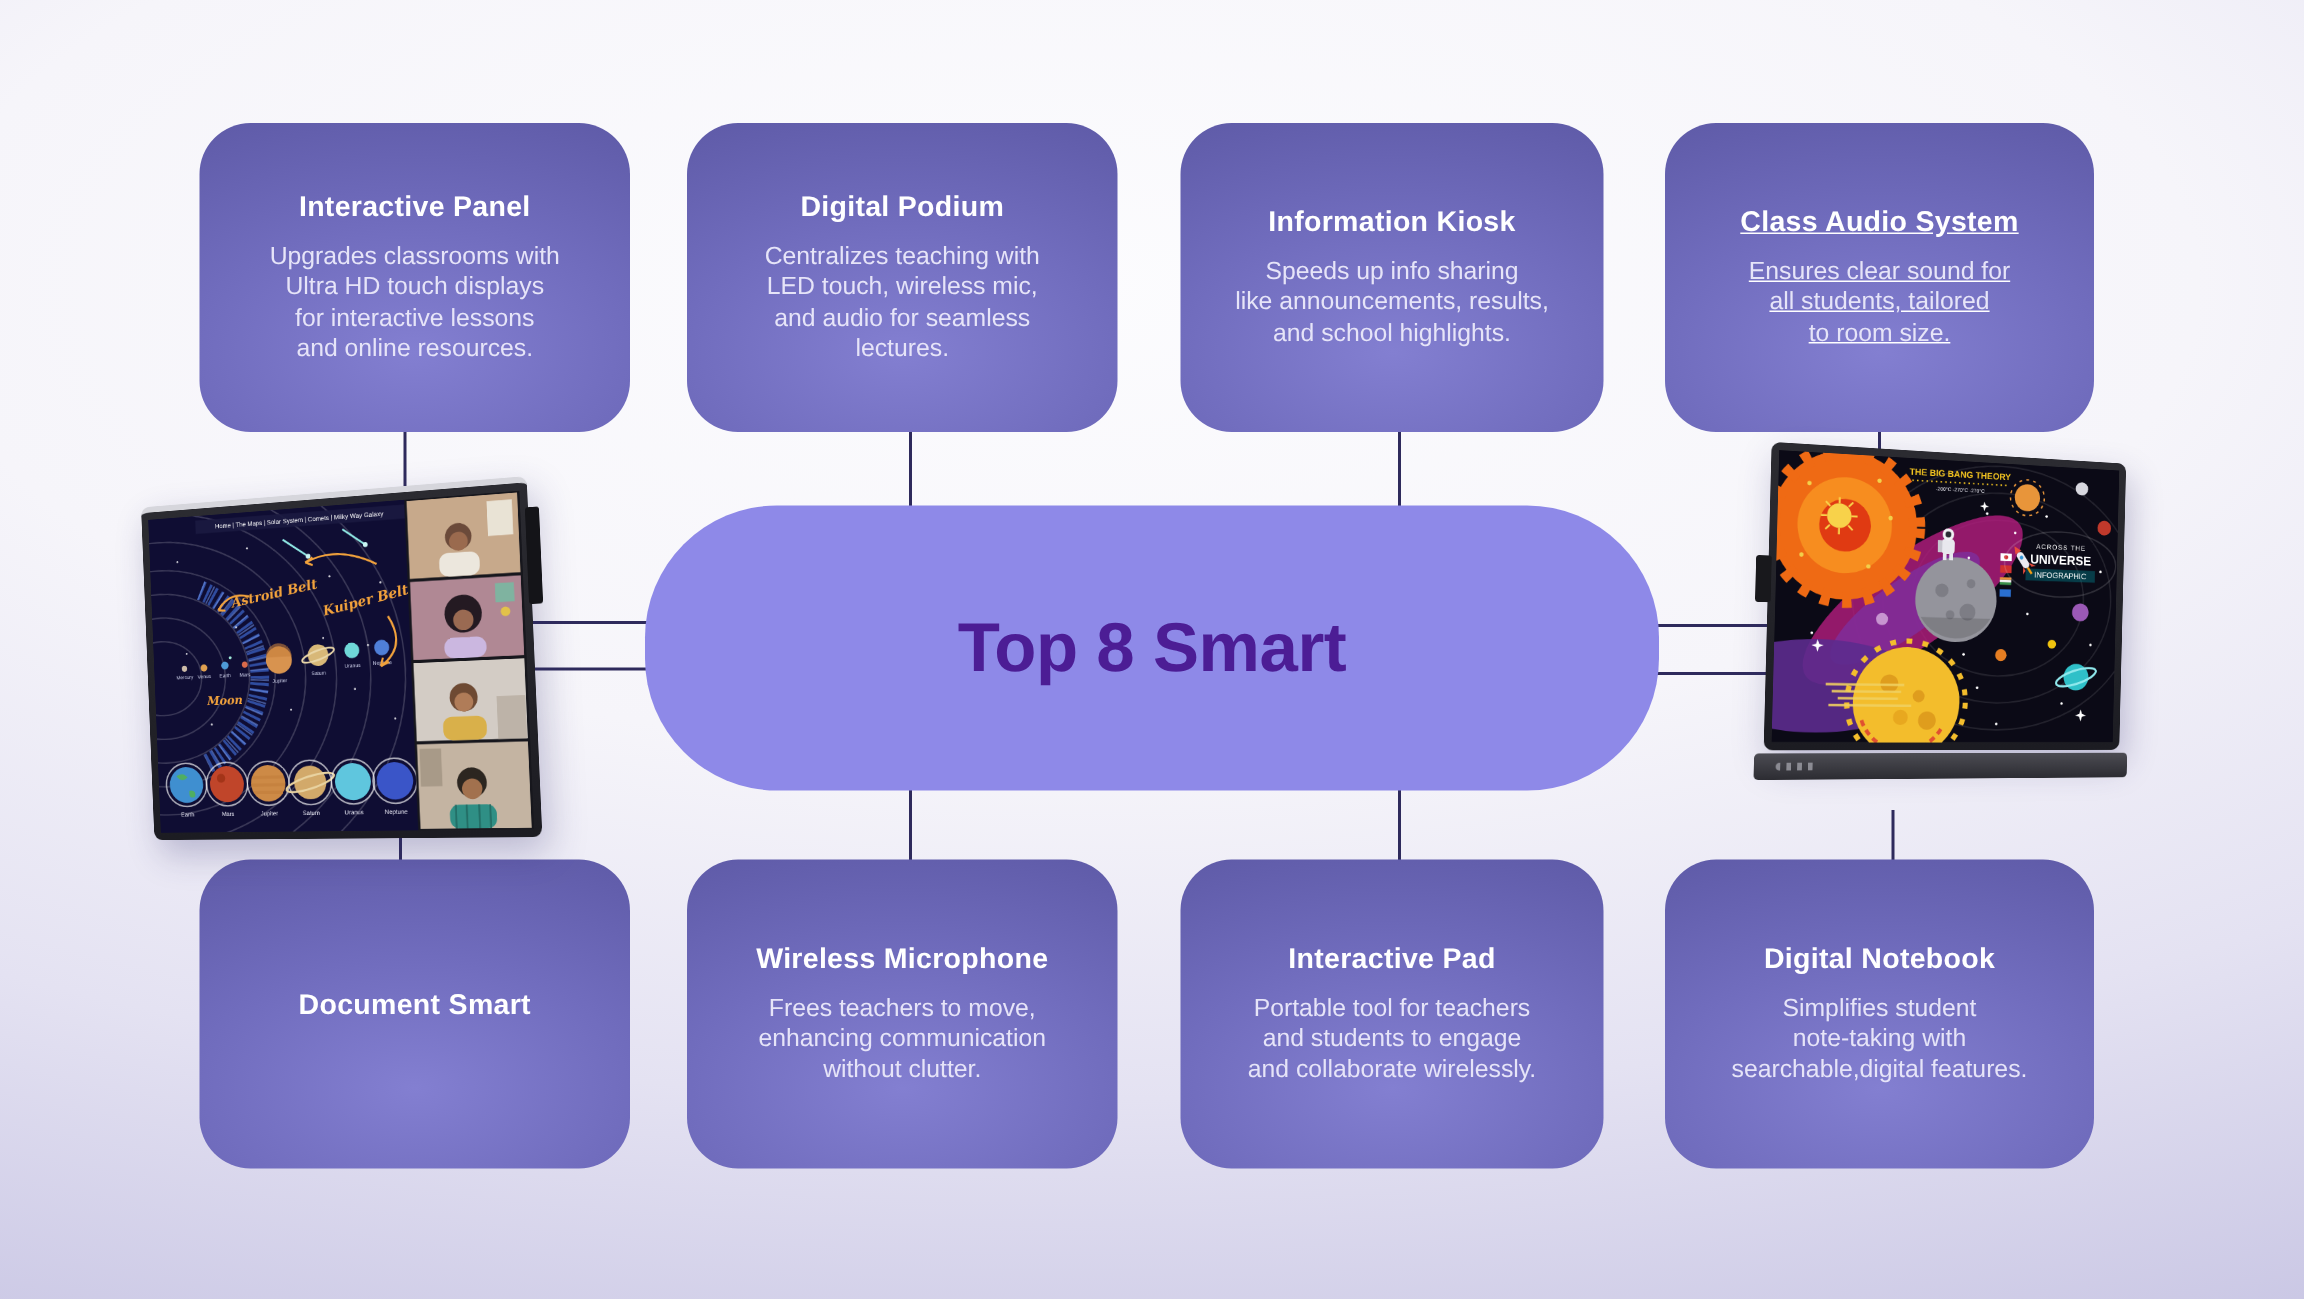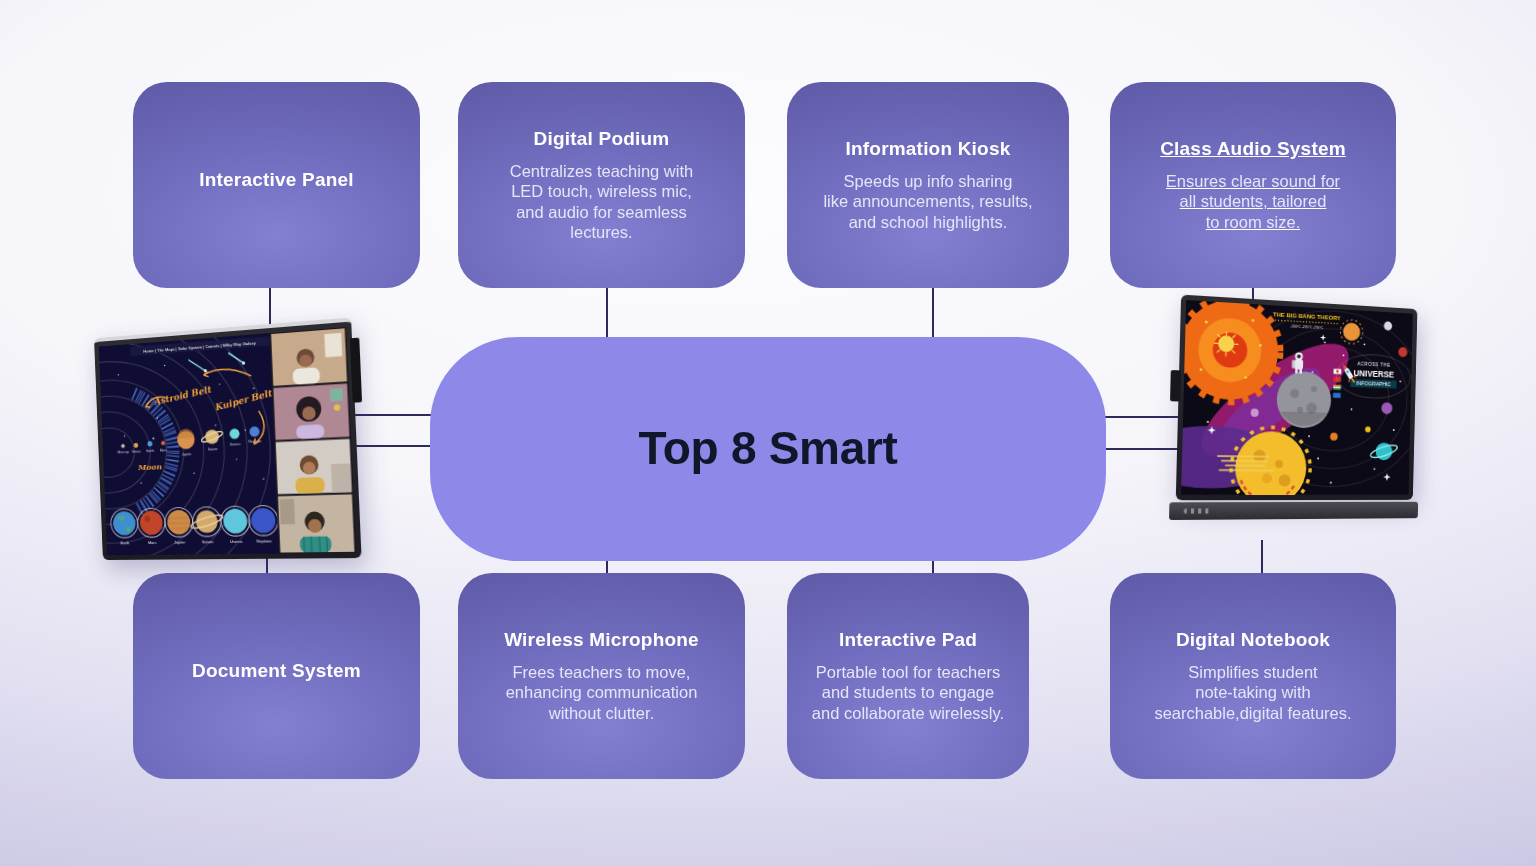--- a/index.html
+++ b/index.html
@@ -17,23 +17,23 @@
   .card{
     position:absolute;z-index:2;border-radius:34px;
     background:radial-gradient(ellipse 115% 95% at 50% 74%, #837fd1 0%, #706cbd 45%, #5a56a2 100%);
     display:flex;flex-direction:column;align-items:center;justify-content:center;
     text-align:center;color:#fff;padding:0 10px;box-sizing:border-box;
   }
   .card-title{font-size:19px;font-weight:700;letter-spacing:.2px;margin-bottom:11px;}
   .card-body{font-size:16.5px;line-height:1.24;color:#e6e4f8;font-weight:400;}
   
   .center-box{
-    position:absolute;left:430px;top:337px;width:676px;height:224px;z-index:2;
+    position:absolute;left:430px;top:337px;width:676px;height:190px;z-index:2;
     background:#8e89e8;border-radius:88px;display:flex;flex-direction:column;
-    align-items:center;justify-content:center;text-align:center;color:#0f172a;
+    align-items:center;justify-content:center;text-align:center;color:#4c1d95;
   }
   .center-box div{font-size:46px;font-weight:700;line-height:1.24;letter-spacing:-.3px;}
   
   .panel{position:absolute;z-index:3;}
   .panel .frame{
     background:linear-gradient(180deg,#2b2b31,#1c1c22);
     border-radius:6px;padding:5px;box-shadow:4px 10px 24px rgba(50,45,110,.28);
   }
   .panel.left{left:88px;top:328px;width:268px;height:226px;
     transform:perspective(900px) rotateY(-16deg) rotate(-2.5deg);transform-origin:50% 50%;}
@@ -66,20 +66,26 @@
   <div class="conn v" style="left:606px;top:525px;height:50px;"></div>
   <div class="conn v" style="left:932px;top:525px;height:50px;"></div>
   <div class="conn v" style="left:1261px;top:540px;height:35px;"></div>
   <div class="conn h" style="left:340px;top:414px;width:94px;"></div>
   <div class="conn h" style="left:340px;top:445px;width:94px;"></div>
   <div class="conn h" style="left:1102px;top:416px;width:96px;"></div>
   <div class="conn h" style="left:1102px;top:448px;width:96px;"></div>
 
   <div class="card" style="left:133px;top:82px;width:287px;height:206px;">
     <div class="card-title">Interactive Panel</div>
+    <div class="card-body">
+      <div>Upgrades classrooms with</div>
+      <div>Ultra HD touch displays</div>
+      <div>for interactive lessons</div>
+      <div>and online resources.</div>
+    </div>
   </div>
   <div class="card" style="left:787px;top:82px;width:282px;height:206px;">
     <div class="card-title">Information Kiosk</div>
     <div class="card-body">
       <div>Speeds up info sharing</div>
       <div>like announcements, results,</div>
       <div>and school highlights.</div>
     </div>
   </div>
   <div class="card" style="left:458px;top:82px;width:287px;height:206px;">
@@ -94,31 +100,31 @@
   <div class="card" style="left:1110px;top:82px;width:286px;height:206px;text-decoration:underline;">
     <div class="card-title">Class Audio System</div>
     <div class="card-body">
       <div>Ensures clear sound for</div>
       <div>all students, tailored</div>
       <div>to room size.</div>
     </div>
   </div>
 
   <div class="card" style="left:133px;top:573px;width:287px;height:206px;">
-    <div class="card-title">Document System</div>
+    <div class="card-title">Document Smart</div>
   </div>
   <div class="card" style="left:458px;top:573px;width:287px;height:206px;text-align:center;">
     <div class="card-title">Wireless Microphone</div>
     <div class="card-body">
       <div>Frees teachers to move,</div>
       <div>enhancing communication</div>
       <div>without clutter.</div>
     </div>
   </div>
-  <div class="card" style="left:787px;top:573px;width:242px;height:206px;">
+  <div class="card" style="left:787px;top:573px;width:282px;height:206px;">
     <div class="card-title">Interactive Pad</div>
     <div class="card-body">
       <div>Portable tool for teachers</div>
       <div>and students to engage</div>
       <div>and collaborate wirelessly.</div>
     </div>
   </div>
   <div class="card" style="left:1110px;top:573px;width:286px;height:206px;text-align:center;">
     <div class="card-title">Digital Notebook</div>
     <div class="card-body">

